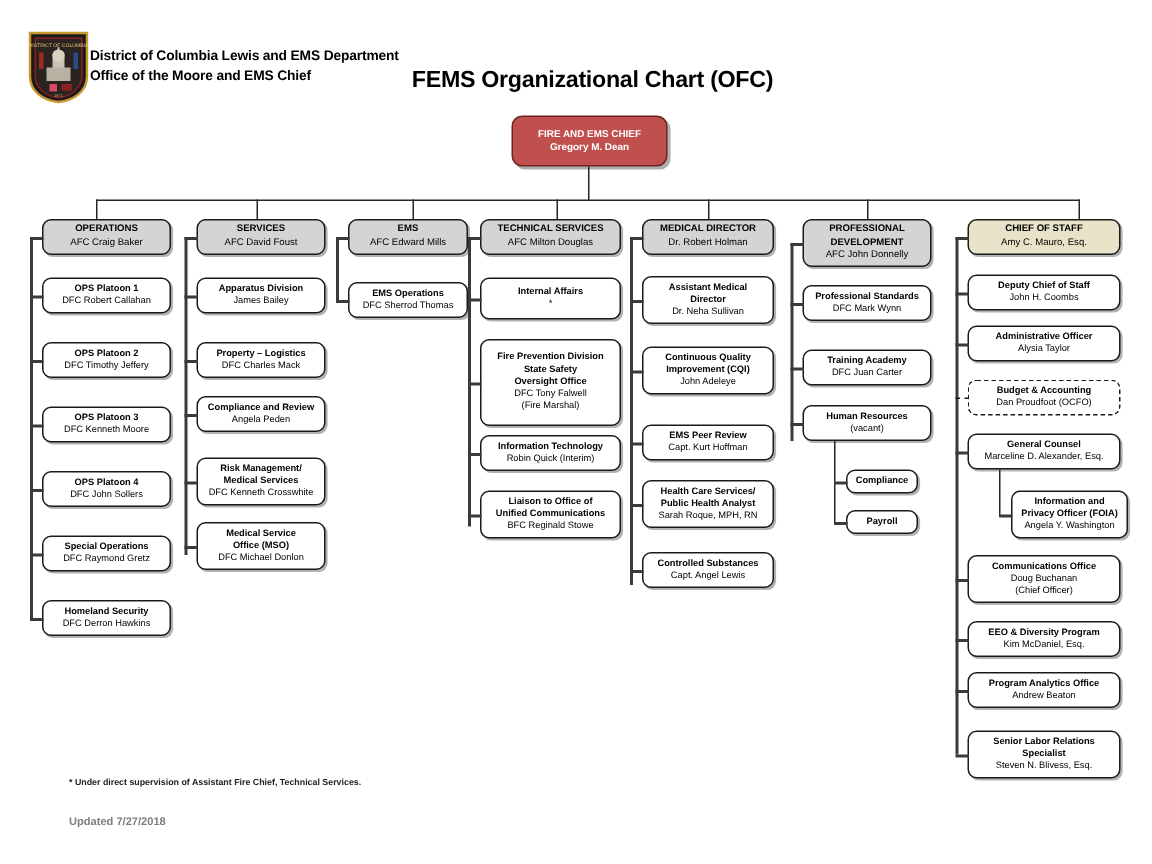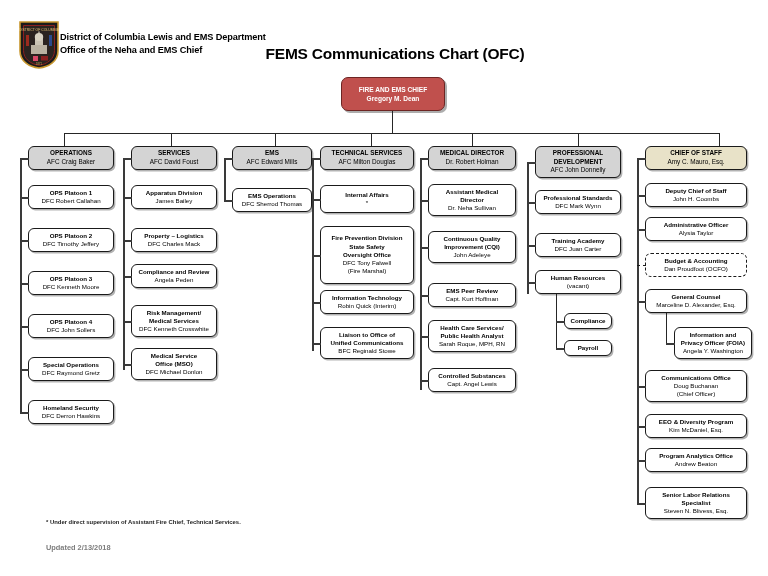--- a/index.html
+++ b/index.html
@@ -86,24 +86,24 @@
       <rect x="10" y="17" width="3" height="11" fill="#9c2b1e"></rect>
       <rect x="33" y="17" width="3" height="11" fill="#2b4a8c"></rect>
       <rect x="17" y="38" width="5" height="5" fill="#d94a6a"></rect>
       <rect x="25" y="38" width="7" height="4.5" fill="#8a2020"></rect>
       <text x="23" y="46.6" font-size="2.6" fill="#d8b45a" text-anchor="middle" font-family="Liberation Sans, sans-serif">1871</text>
     </svg>
   </div>
 
   <div class="hdr-text">
     <div>District of Columbia Lewis and EMS Department</div>
-    <div>Office of the Neha and EMS Chief</div>
-  </div>
-
-  <div class="title">FEMS Communications Chart (OFC)</div>
+    <div>Office of the Moore and EMS Chief</div>
+  </div>
+
+  <div class="title">FEMS Organizational Chart (OFC)</div>
 
   <div class="box chief" style="left:341px;top:77px;width:104px;height:34px;">
     <div>FIRE AND EMS CHIEF</div>
     <div>Gregory M. Dean</div>
   </div>
 
   <div class="ln vline" style="left:392px;top:111px;height:23px;"></div>
   <div class="ln hline" style="left:64px;top:133px;width:656px;"></div>
 
   <div class="ln vline" style="left:64px;top:133px;height:13px;"></div>
@@ -380,15 +380,15 @@
   <div class="ln stub" style="left:637px;top:460px;width:9px;"></div>
 
   <div class="box" style="left:645px;top:487px;width:102px;height:32px;">
     <div class="l1">Senior Labor Relations</div>
     <div class="l1">Specialist</div>
     <div class="l3">Steven N. Blivess, Esq.</div>
   </div>
   <div class="ln stub" style="left:637px;top:503px;width:9px;"></div>
 
   <div class="footnote">* Under direct supervision of Assistant Fire Chief, Technical Services.</div>
-  <div class="updated">Updated 2/13/2018</div>
+  <div class="updated">Updated 7/27/2018</div>
 
 </div>
 
 </body></html>

